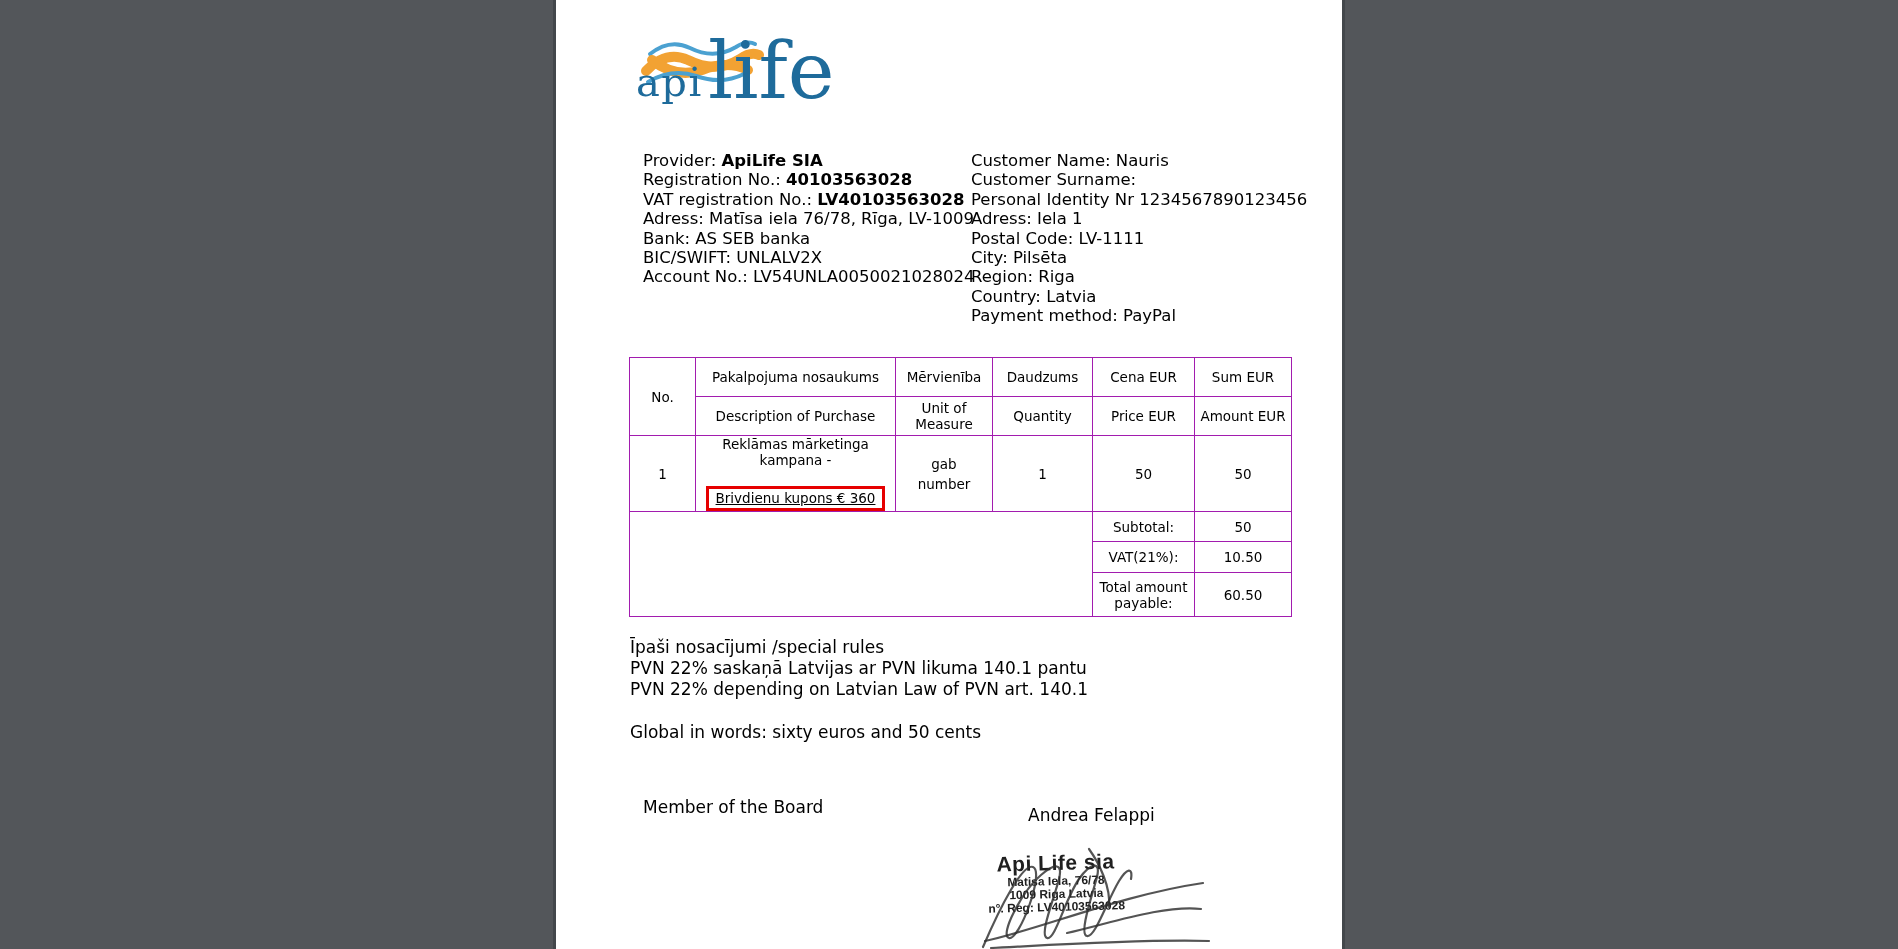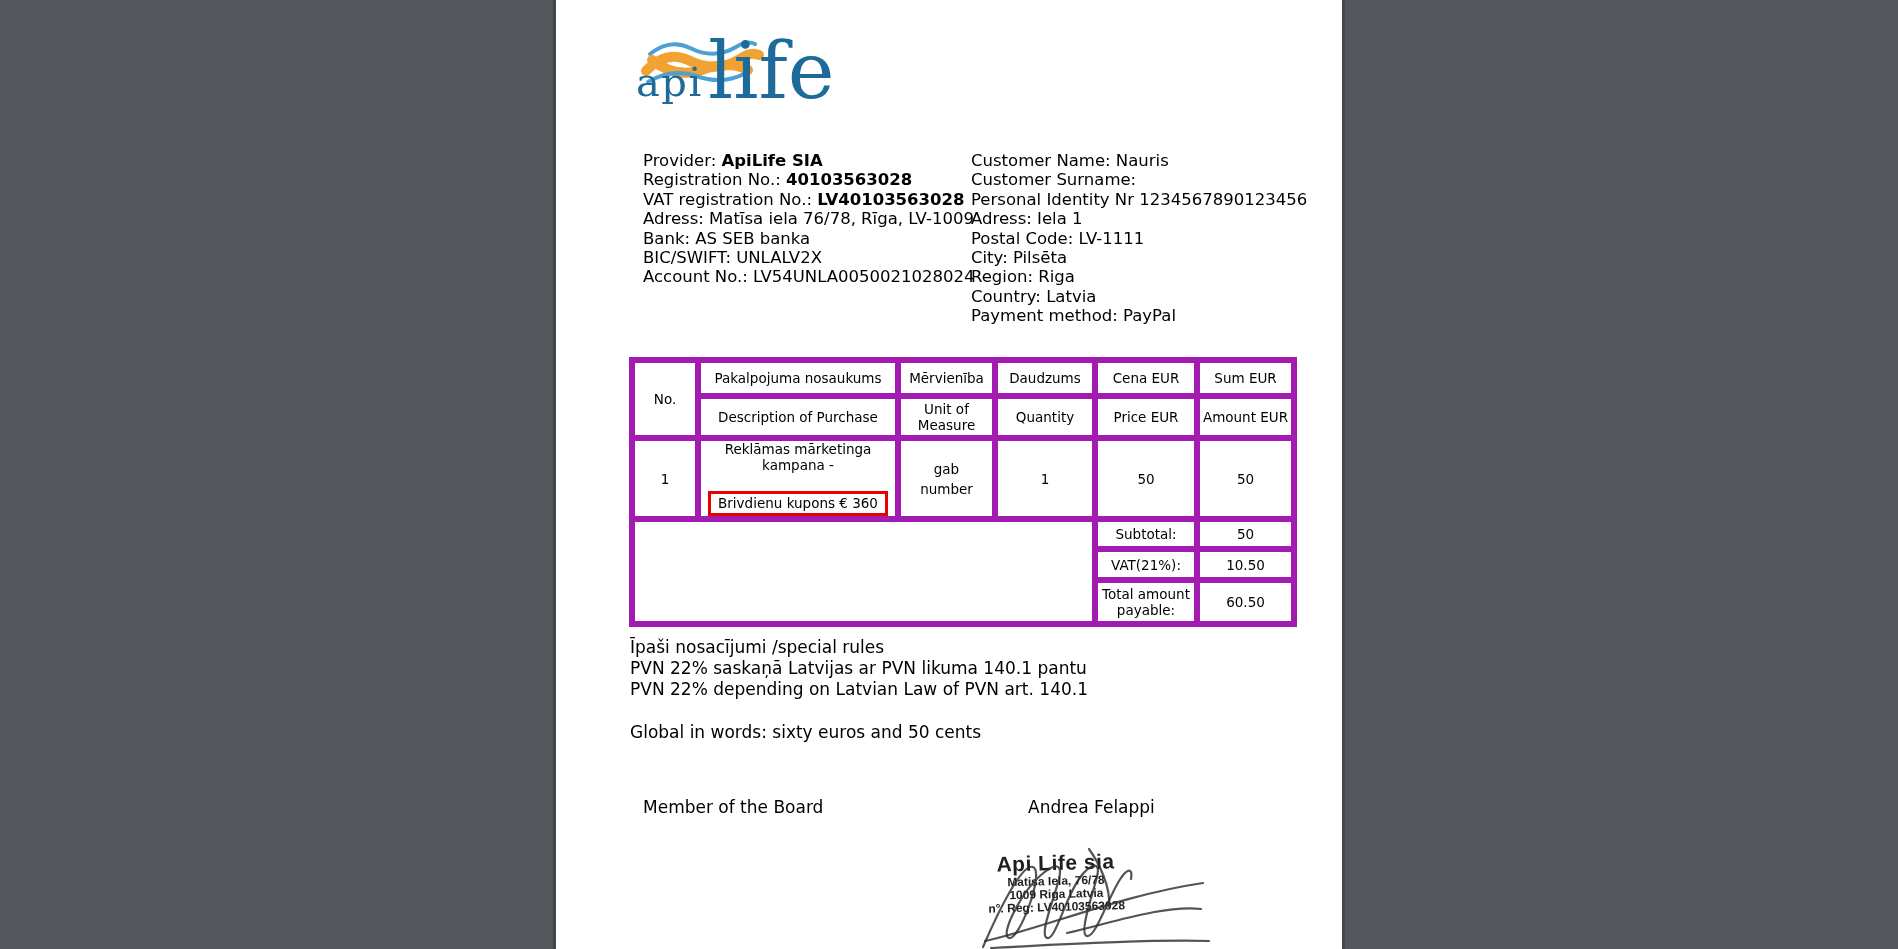--- a/index.html
+++ b/index.html
@@ -30,36 +30,36 @@
   .provider { left:87px; }
   .customer { left:415px; }
   .party .v.b { font-weight:bold; }
   
   table.items {
     position:absolute; left:73px; top:357px; width:662px;
     border-collapse:collapse; table-layout:fixed;
     font-size:13.5px; text-align:center;
   }
   table.items td {
-    border:6px solid #a21caf; vertical-align:middle; padding:0 2px;
+    border:1px solid #a21caf; vertical-align:middle; padding:0 2px;
   }
   td.spacer { border-top:1px solid #d4d4d4; }
   td.tlabel { text-align:center; padding-right:9px; }
   .desc-line2 {
     display:inline-block; border:3px solid #e60000;
-    padding:1px 7px; margin-top:18px; line-height:17px;
+    padding:1px 7px; margin-top:18px; line-height:17px;text-decoration:underline;
   }
   .unit-top { margin-bottom:4px; }
   
   .rules { position:absolute; left:74px; top:637px; font-size:17px; line-height:21px; }
   .rules .grp2 { margin-top:22px; }
   
   .board { position:absolute; top:797px; left:0; width:792px; font-size:17px; }
   .board .role { position:absolute; left:87px; top:0; white-space:nowrap; }
-  .board .name { position:absolute; left:472px; top:0; white-space:nowrap; }
+  .board .name { position:absolute; left:472px; top:8px; white-space:nowrap; }
   
   .stamp {
     position:absolute; left:400px; top:851px; width:200px;
     text-align:center; color:#1f1f1f; transform:rotate(-1.5deg);
     font-family:"Liberation Sans","DejaVu Sans",sans-serif; font-weight:bold;
   }
   .stamp .l1 { font-size:21px; line-height:24px; letter-spacing:0.5px; }
   .stamp .ls { font-size:12px; line-height:13px; }
   .sig { position:absolute; left:415px; top:835px; width:245px; height:114px; }
 </style>

